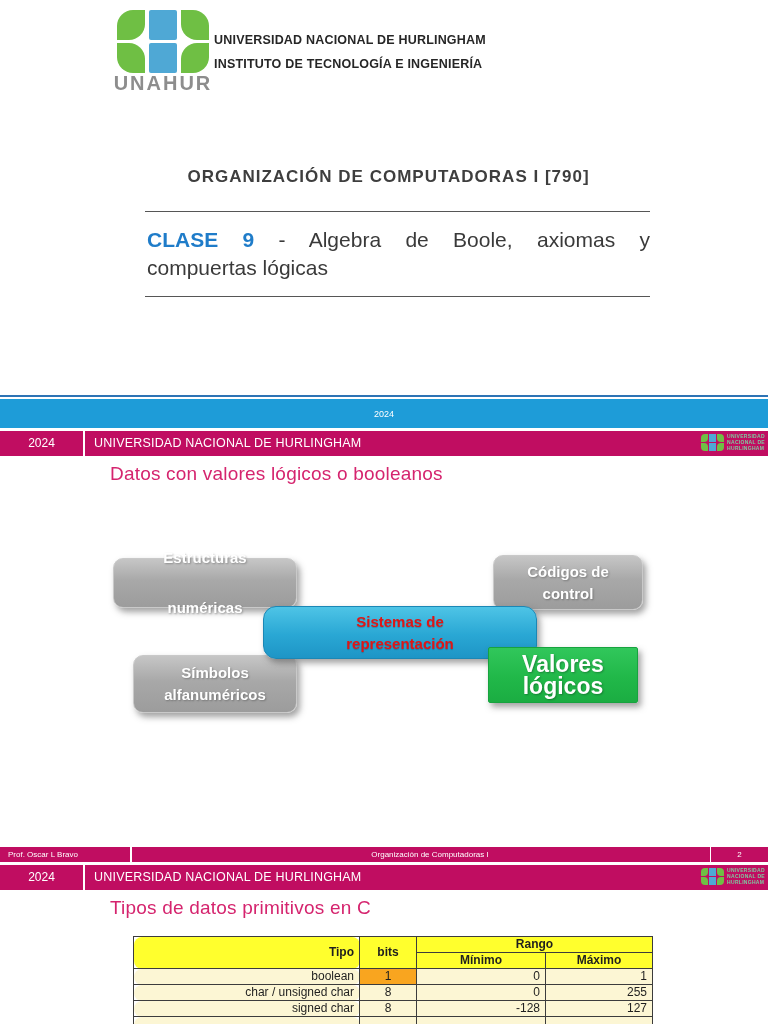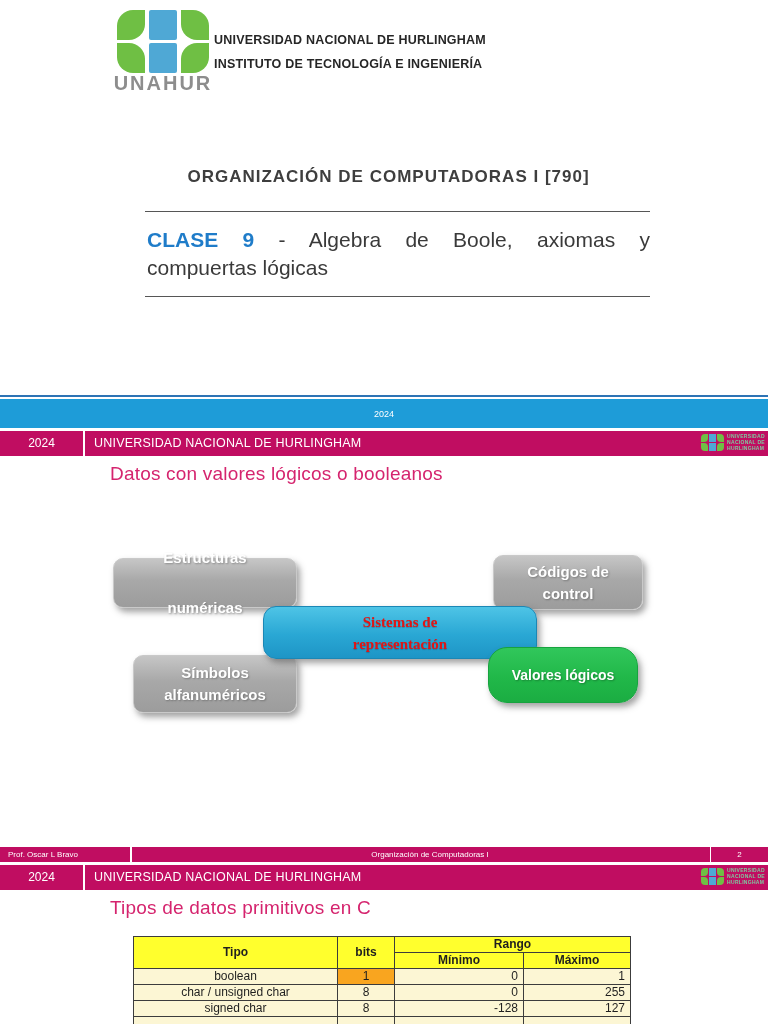--- a/index.html
+++ b/index.html
@@ -68,26 +68,26 @@
           text-shadow:1px 1px 2px rgba(0,0,0,0.28); }
   .dbox.gray { background:linear-gradient(180deg,#C6C6C6 0%,#A8A8A8 45%,#9C9C9C 100%);
                border:1px solid #C9C9C9; border-radius:10px;
                box-shadow:3px 4px 6px rgba(70,70,70,0.5); font-size:15px; line-height:22px; }
   .dbox.bluebox { background:linear-gradient(180deg,#4EC4E6 0%,#29A7D4 55%,#1E95C6 100%);
                border:1px solid #1B87B5; border-radius:13px;
                box-shadow:3px 4px 6px rgba(70,70,70,0.5);
                color:#E01515; font-size:15px; line-height:22px;
                text-shadow:0 1px 1px rgba(0,0,0,0.2); z-index:2; }
   .dbox.greenbox { background:linear-gradient(180deg,#31C75B 0%,#21B849 55%,#1BAD42 100%);
-               border:1px solid #17A33F; border-radius:19px;
+               border:1px solid #17A33F; border-radius:2px;
                box-shadow:3px 4px 6px rgba(70,70,70,0.5);
-               font-size:14px; line-height:22px; z-index:3; }
+               font-size:23px; line-height:22px; z-index:3; }
   .box-estructuras { left:113px; top:558px; width:184px; height:50px;gap:28px; }
   .box-codigos     { left:493px; top:555px; width:150px; height:55px; }
-  .box-sistemas    { left:263px; top:606px; width:274px; height:53px;font-family:Liberation Serif, serif; }
+  .box-sistemas    { left:263px; top:606px; width:274px; height:53px; }
   .box-simbolos    { left:133px; top:655px; width:164px; height:58px; }
   .box-valores     { left:488px; top:647px; width:150px; height:56px; }
 
   
   .ftr-bar { left:0; top:847px; width:768px; height:15px; background:#C00D61;
              color:#fff; font-size:8px; }
   .ftr-author { position:absolute; left:8px; top:0; height:15px; line-height:15px; }
   .ftr-sep1 { position:absolute; left:130px; top:0; width:1.5px; height:15px; background:#fff; }
   .ftr-course { position:absolute; left:132px; right:40px; top:0; height:15px;
                 line-height:15px; text-align:center; }
@@ -95,21 +95,21 @@
   .ftr-page { position:absolute; right:0; top:0; width:57px; height:15px;
               line-height:15px; text-align:center; }
 
   
   .ctable { position:absolute; left:133px; top:936px; border-collapse:collapse;
             font-size:12px; color:#1F1F1F; }
   .ctable td, .ctable th { border:1px solid #3C3C3C; height:16px; line-height:15px;
             padding:0 5px; font-weight:400; }
   .ctable th { background:#FFFF2D; font-weight:700; }
   .ctable td { background:#FCF6D4; }
-  .col-tipo { width:204px; text-align:center; }
+  .col-tipo { width:226px; text-align:right;border-radius:8px; }
   .col-bits { width:57px; text-align:center; }
   .col-min  { width:129px; }
   .col-max  { width:107px;margin-top:8px; }
   th.col-min, th.col-max, th.col-rango, th.col-bits { text-align:center; }
   td.col-min, td.col-max { text-align:right; }
   td.col-bits { text-align:center; }
   td.bits-hl { background:#F9A51F; }
 </style>
 </head>
 <body>

